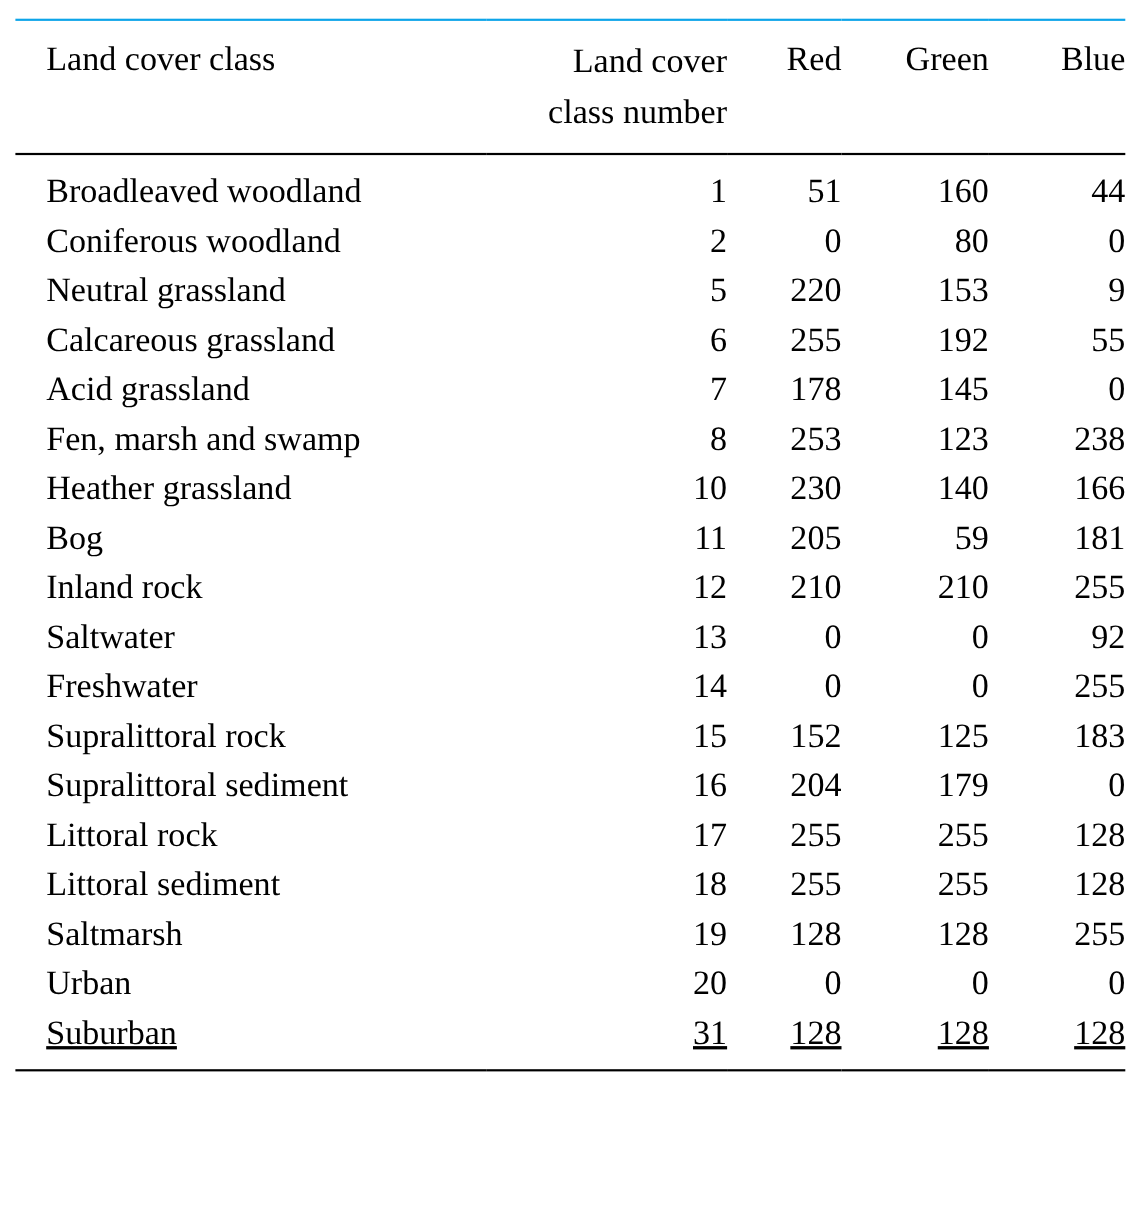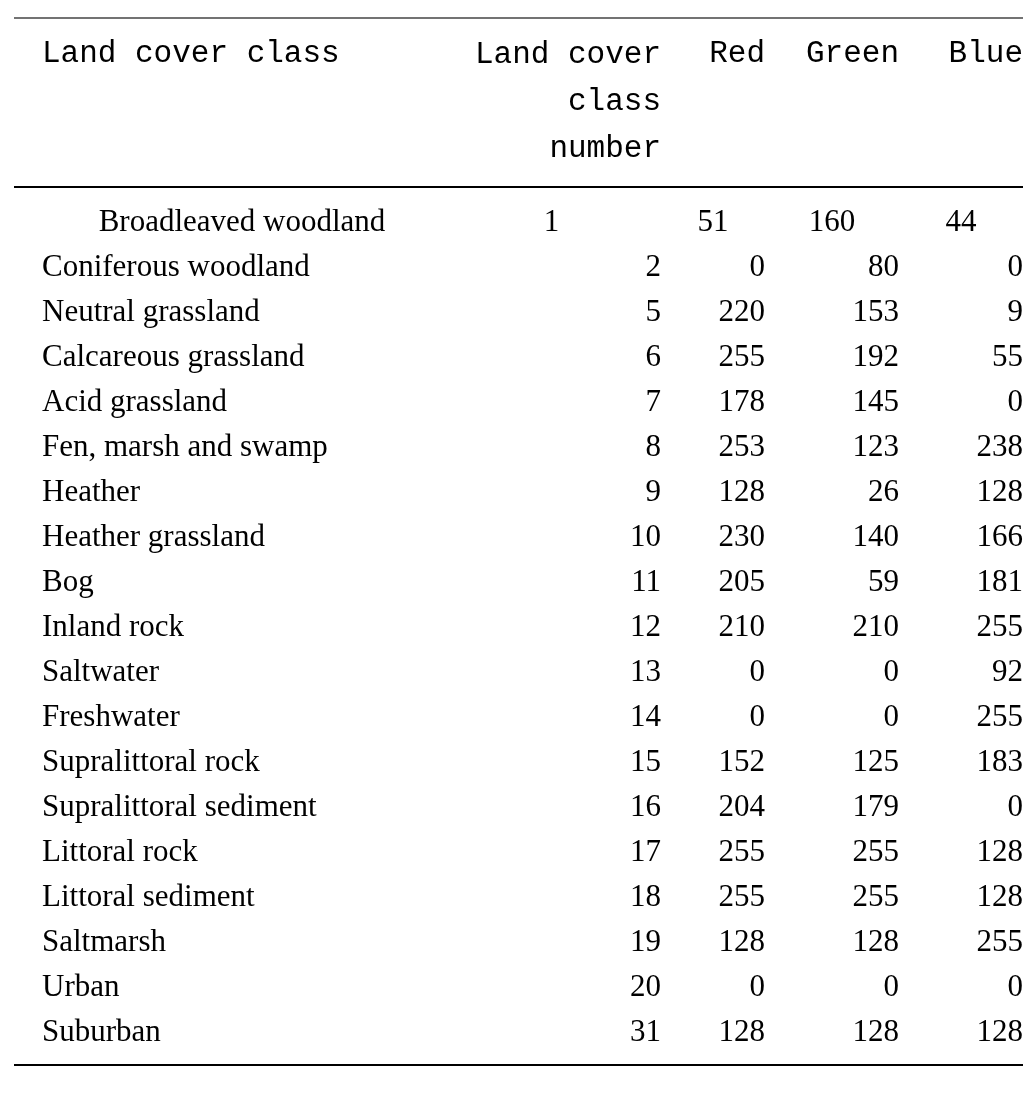--- a/index.html
+++ b/index.html
@@ -25,23 +25,22 @@
   }
 
   table.lc-table {
     border-collapse: collapse;
     width: 1005px;
     table-layout: fixed;
   }
 
   
   table.lc-table thead tr.header-row th {
-    border-top: 2px solid #737373;
+    border-top: 2px solid #0ea5e9;
     border-bottom: 2px solid #000;
-    font-family: Liberation Mono, monospace;
   }
   table.lc-table tbody tr:last-child td {
     border-bottom: 2px solid #000;
   }
 
   th, td {
     padding: 0;
     font-weight: normal;
     font-size: 31px;
     line-height: 45px;
@@ -73,24 +72,24 @@
   .hdr-stack {
     display: block;
     line-height: 47px;
   }
 
   tbody td {
     height: 45px;
   }
   tbody tr:first-child td {
     padding-top: 10px;
-    text-align: center;
   }
   tbody tr:last-child td {
     padding-bottom: 11px;
+    text-decoration: underline;
   }
 </style>
 </head>
 <body>
 
 <div class="table-wrap">
   <table class="lc-table">
     <thead>
       <tr class="header-row">
         <th class="col-class">Land cover class</th>
@@ -140,27 +139,20 @@
           <td class="col-num col-blue">0</td>
         </tr>
         <tr>
           <td class="col-class">Fen, marsh and swamp</td>
           <td class="col-num col-number">8</td>
           <td class="col-num col-red">253</td>
           <td class="col-num col-green">123</td>
           <td class="col-num col-blue">238</td>
         </tr>
         <tr>
-          <td class="col-class">Heather</td>
-          <td class="col-num col-number">9</td>
-          <td class="col-num col-red">128</td>
-          <td class="col-num col-green">26</td>
-          <td class="col-num col-blue">128</td>
-        </tr>
-        <tr>
           <td class="col-class">Heather grassland</td>
           <td class="col-num col-number">10</td>
           <td class="col-num col-red">230</td>
           <td class="col-num col-green">140</td>
           <td class="col-num col-blue">166</td>
         </tr>
         <tr>
           <td class="col-class">Bog</td>
           <td class="col-num col-number">11</td>
           <td class="col-num col-red">205</td>

